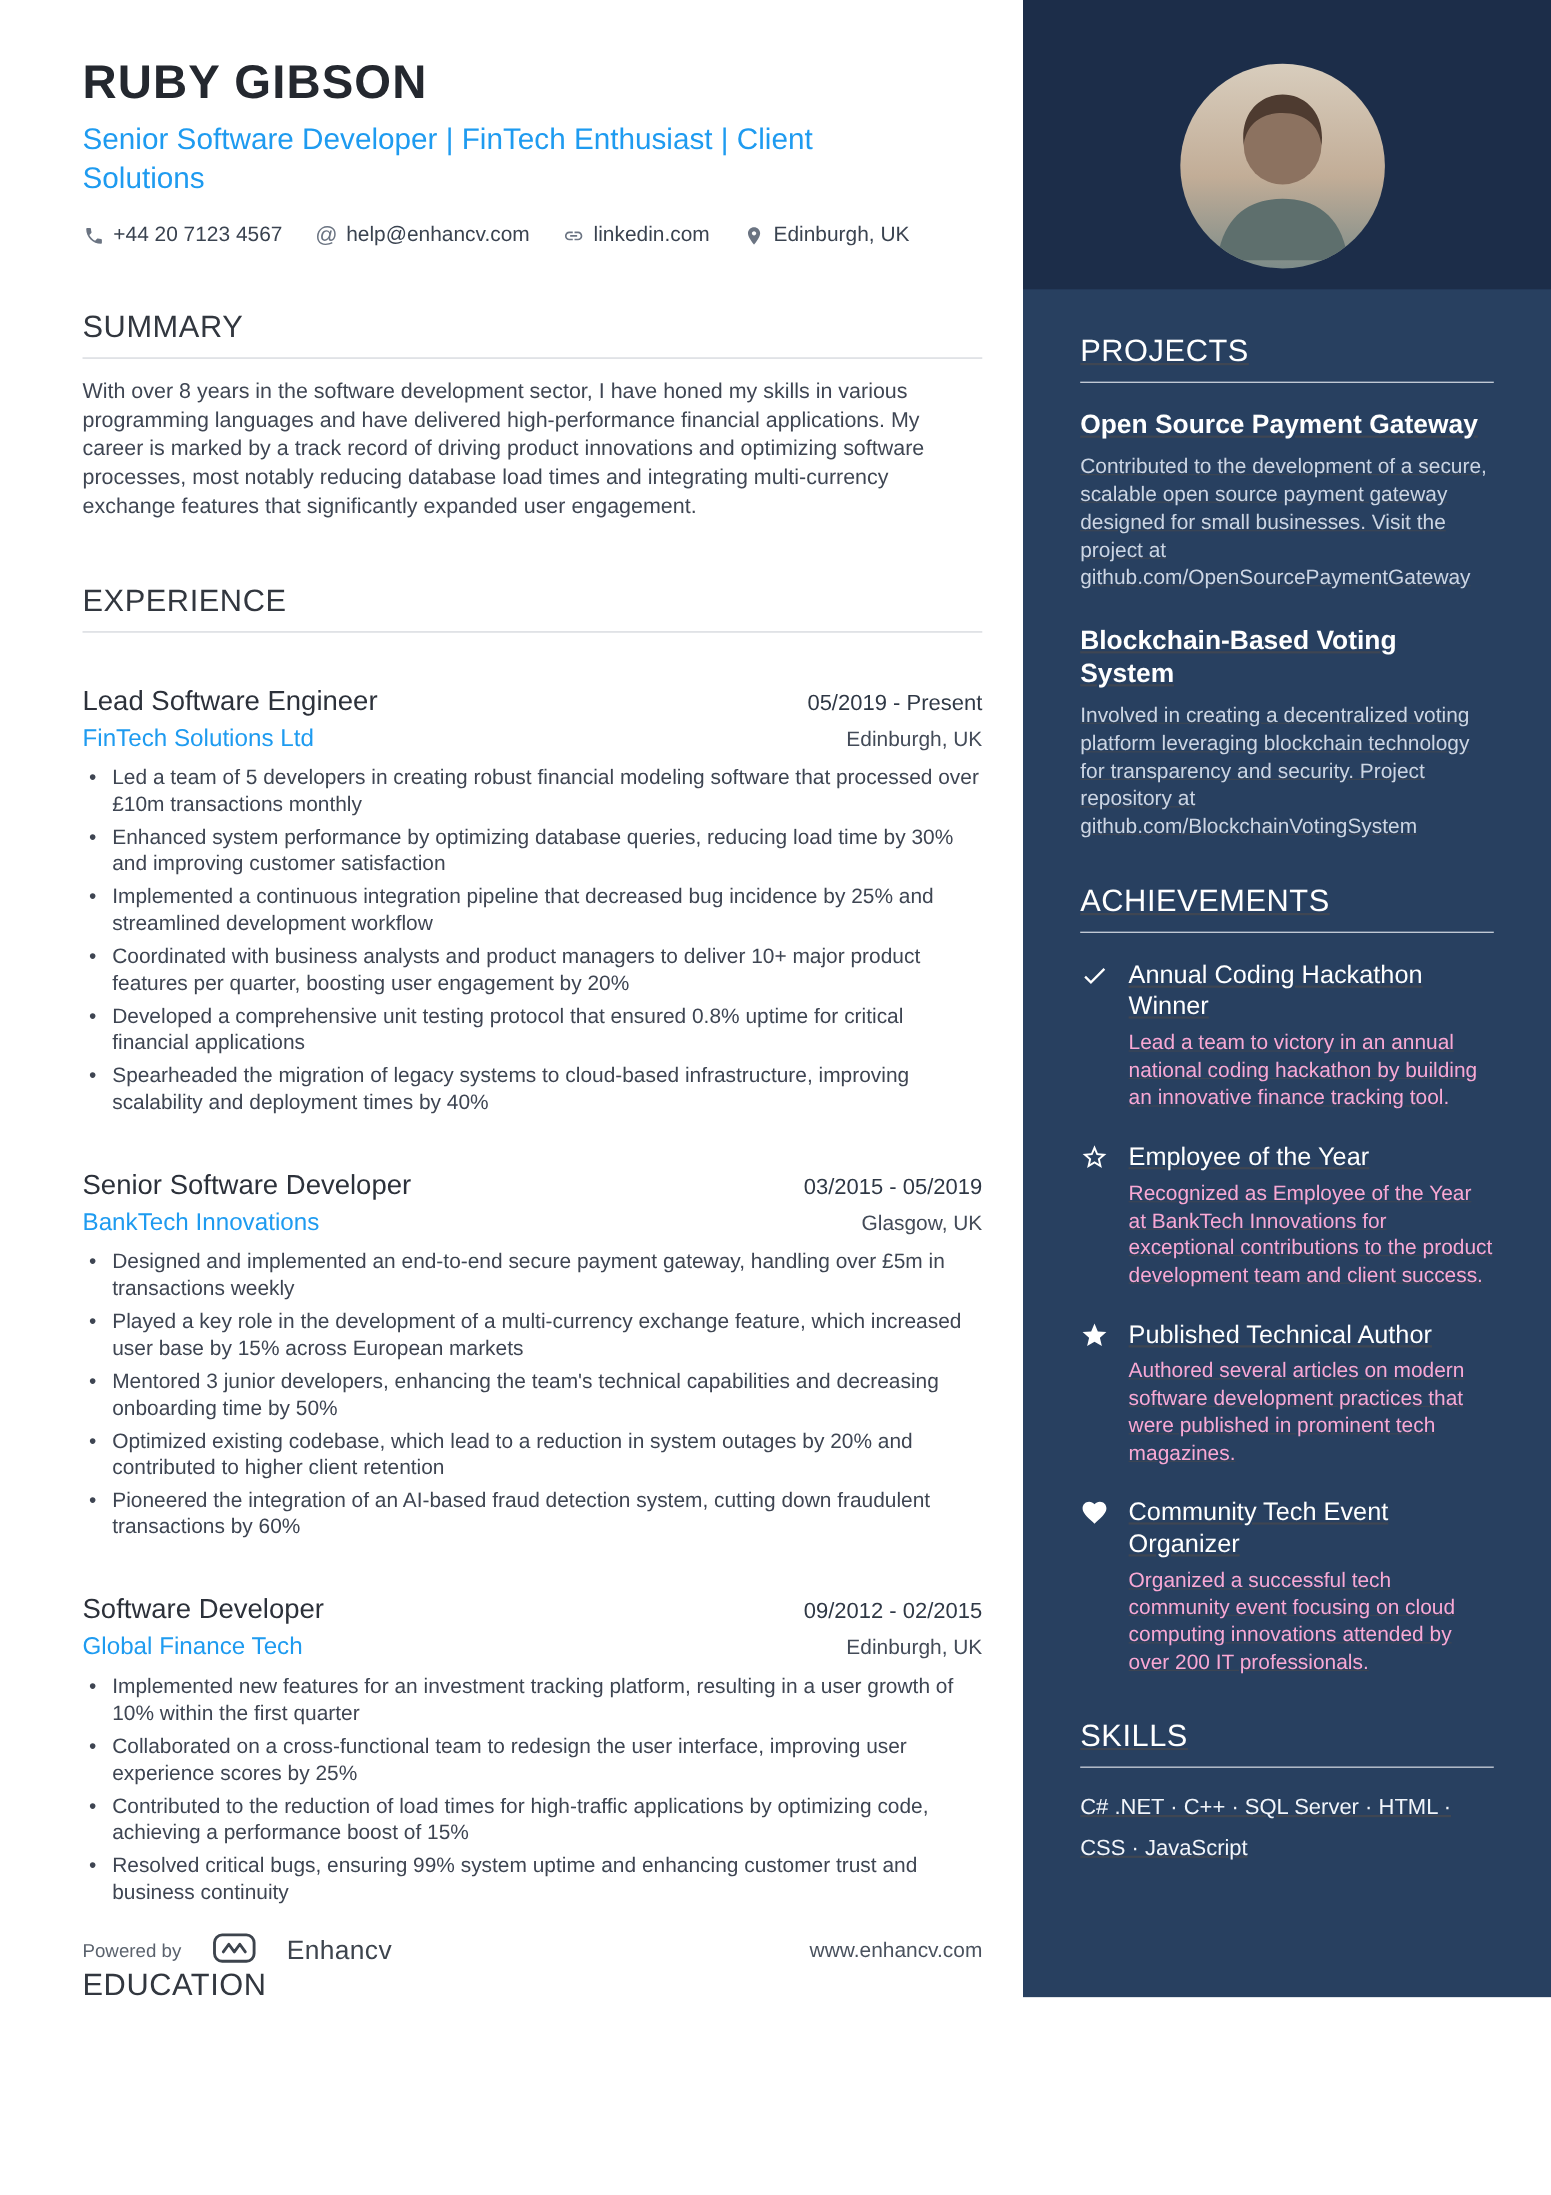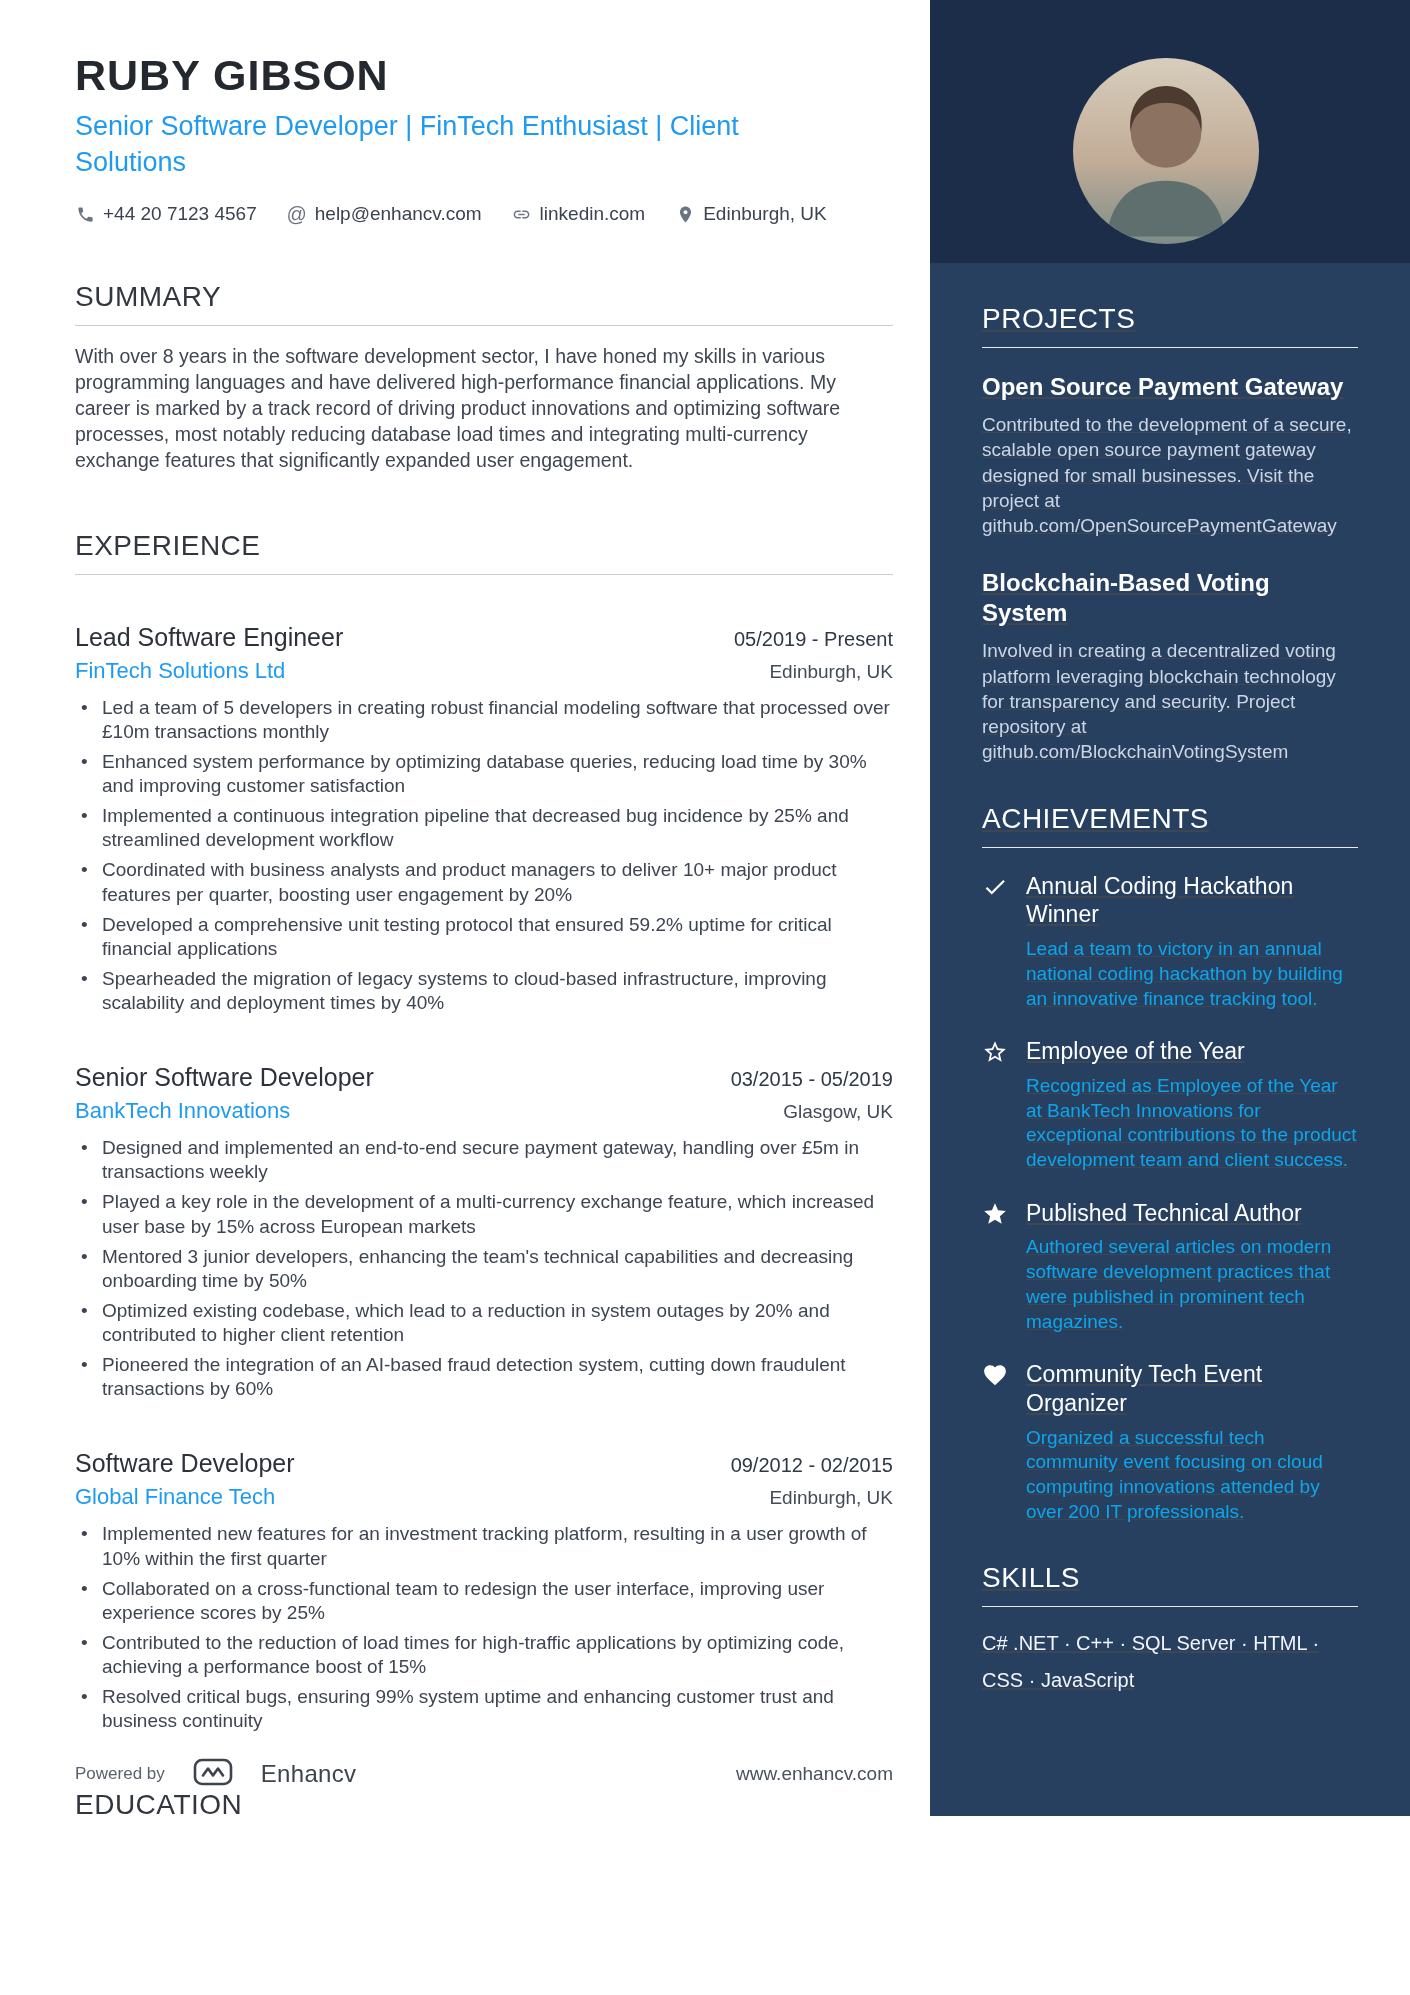--- a/index.html
+++ b/index.html
@@ -53,21 +53,21 @@
   .sb-content{padding:40px 52px 0 52px;color:#eef1f7;}
   .sb-sec{margin-bottom:38px;}
   .sb-sec-h{font-size:28px;font-weight:400;color:#ffffff;letter-spacing:.5px;
             padding-bottom:12px;border-bottom:1px solid #e8ecf2;}
   .proj{margin-top:24px;margin-bottom:30px;}
   .proj-title{font-size:24px;font-weight:700;color:#ffffff;line-height:1.25;}
   .proj-desc{margin-top:10px;font-size:19px;line-height:1.33;color:#ccd5e3;}
   .ach{display:flex;gap:18px;margin-top:24px;margin-bottom:26px;}
   .ach-ic{flex:0 0 26px;width:26px;height:26px;margin-top:2px;}
   .ach-title{font-size:23px;color:#ffffff;line-height:1.25;}
-  .ach-desc{margin-top:8px;font-size:19px;line-height:1.3;color:#0ea5e9;}
+  .ach-desc{margin-top:8px;font-size:19px;line-height:1.3;color:#f9a8d4;}
   .skills-text{margin-top:18px;font-size:20px;line-height:1.85;color:#f2f5fa;}
 </style>
 </head>
 <body>
 
 <div class="page">
 
   <div class="main">
 
     <div class="name">RUBY GIBSON</div>
@@ -121,21 +121,21 @@
         </div>
         <div class="rowline row2">
           <span class="jcompany">FinTech Solutions Ltd</span>
           <span class="jloc">Edinburgh, UK</span>
         </div>
         <ul class="bullets">
           <li>Led a team of 5 developers in creating robust financial modeling software that processed over £10m transactions monthly</li>
           <li>Enhanced system performance by optimizing database queries, reducing load time by 30% and improving customer satisfaction</li>
           <li>Implemented a continuous integration pipeline that decreased bug incidence by 25% and streamlined development workflow</li>
           <li>Coordinated with business analysts and product managers to deliver 10+ major product features per quarter, boosting user engagement by 20%</li>
-          <li>Developed a comprehensive unit testing protocol that ensured 59.2% uptime for critical financial applications</li>
+          <li>Developed a comprehensive unit testing protocol that ensured 0.8% uptime for critical financial applications</li>
           <li>Spearheaded the migration of legacy systems to cloud-based infrastructure, improving scalability and deployment times by 40%</li>
         </ul>
       </div>
 
       <div class="job">
         <div class="rowline">
           <span class="jtitle">Senior Software Developer</span>
           <span class="jdate">03/2015 - 05/2019</span>
         </div>
         <div class="rowline row2">

